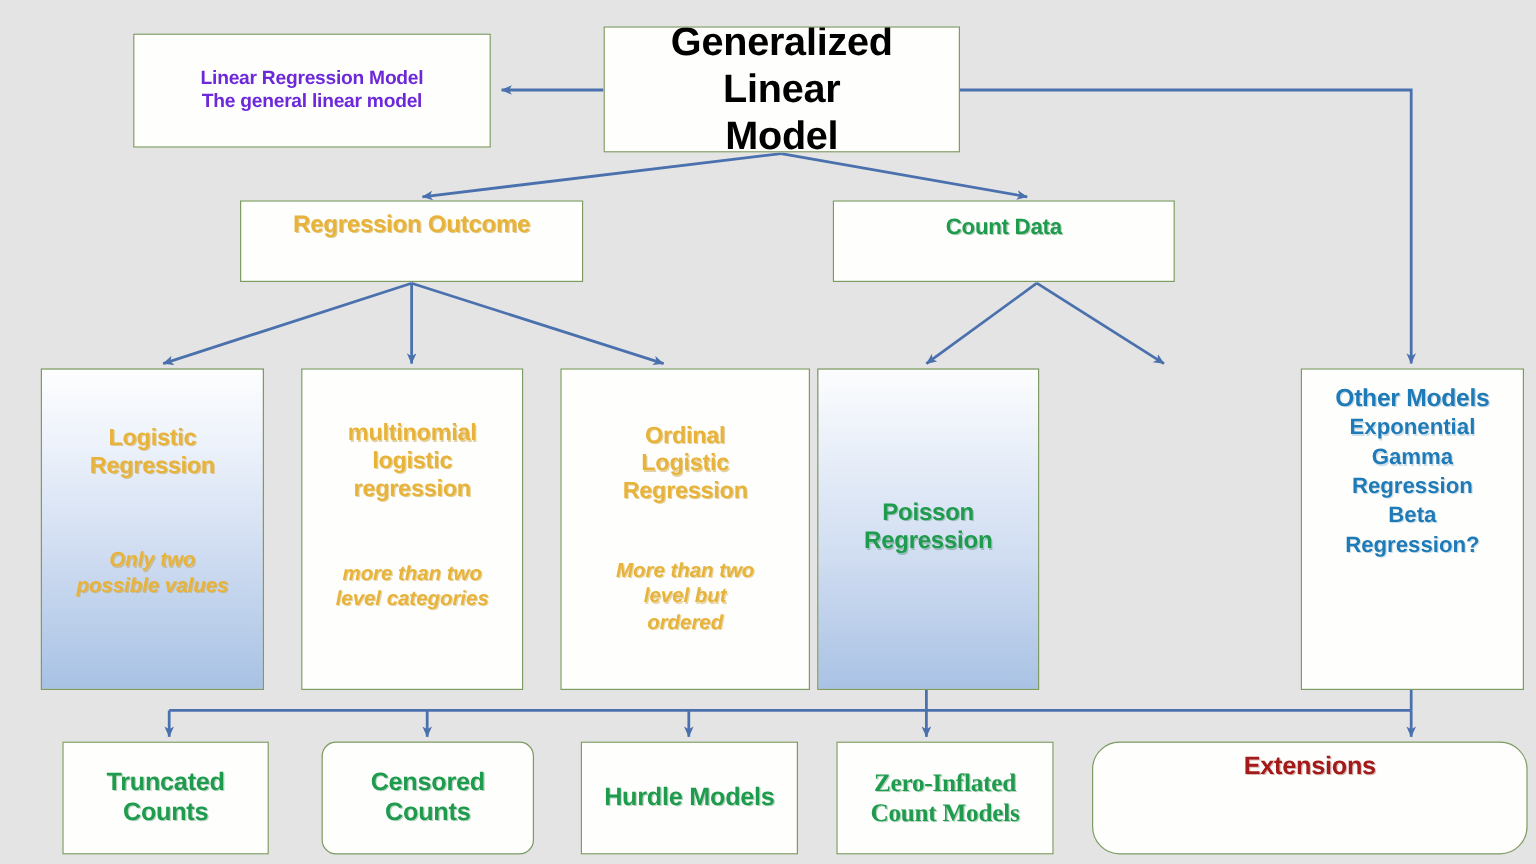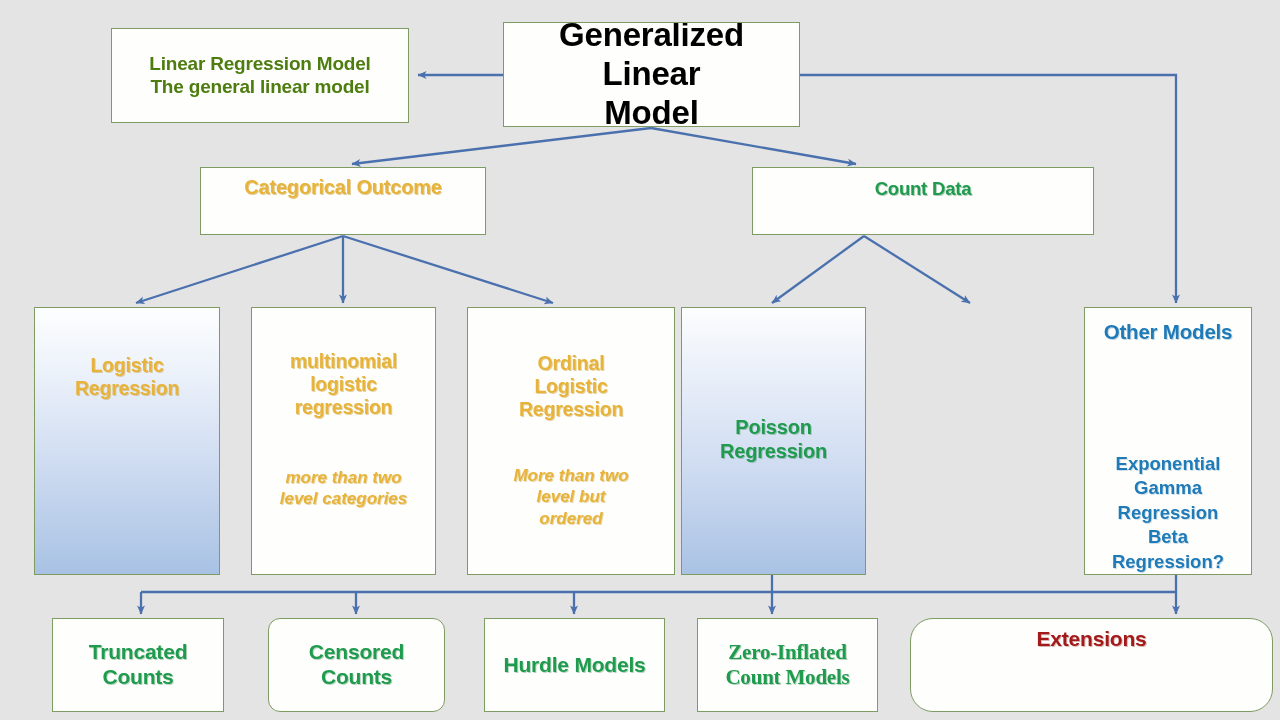--- a/index.html
+++ b/index.html
@@ -50,43 +50,43 @@
   }
 
   
   #n-glm { left: 503px; top: 22px; width: 297px; height: 105px;
            justify-content: center; }
   #n-glm .title { font-size: 33px; color: #000000; padding: 0 12px; }
 
   
   #n-lrm { left: 111px; top: 28px; width: 298px; height: 95px;
            justify-content: center; }
-  #n-lrm .title { font-size: 19px; color: #4d7c0f; padding: 0 8px; }
+  #n-lrm .title { font-size: 16px; color: #6d28d9; padding: 0 8px; }
 
   
   #n-cat { left: 200px; top: 167px; width: 286px; height: 68px; }
   #n-cat .title { font-size: 20px; color: #e8b33a;
                   text-shadow: 1px 1px 0 rgba(190,140,20,.45);
                   margin-top: 8px; }
-  #n-cnt { left: 752px; top: 167px; width: 342px; height: 68px; align-items: center; }
+  #n-cnt { left: 694px; top: 167px; width: 285px; height: 68px; align-items: center; }
   #n-cnt .title { font-size: 18.5px; color: #1f9b4e;
                   text-shadow: 1px 1px 0 rgba(25,110,60,.35);
                   margin-top: 10px; }
 
   
   .lvl3 { top: 307px; height: 268px; }
   #n-logi  { left: 34px;   width: 186px;
              background: linear-gradient(to bottom, #fdfefe 0%, #eef3fb 22%, #cfdcf1 58%, #a8c2e4 100%); }
   #n-multi { left: 251px;  width: 185px; }
   #n-ordi  { left: 467px;  width: 208px; }
   #n-pois  { left: 681px;  width: 185px;
              background: linear-gradient(to bottom, #fcfdfe 0%, #edf2fa 20%, #cfdcf1 60%, #a9c2e4 100%); }
   #n-negb  { left: 878px;  width: 186px;
              background: linear-gradient(135deg, #a6c0e3 0%, #c4d5ee 18%, #e3ecf8 42%, #f7fafd 68%, #fdfeff 100%); }
-  #n-other { left: 1084px; width: 168px; justify-content: space-between; }
+  #n-other { left: 1084px; width: 186px; }
 
   #n-logi  .title, #n-multi .title, #n-ordi .title {
     font-size: 19.5px; color: #e8b33a;
     text-shadow: 1px 1px 0 rgba(190,140,20,.4);
   }
   #n-logi  .sub, #n-multi .sub, #n-ordi .sub {
     font-size: 17px; color: #e8b33a;
     text-shadow: 1px 1px 0 rgba(190,140,20,.35);
   }
   #n-logi  .title { margin-top: 46px; }
@@ -172,28 +172,29 @@
 
   <div class="node" id="n-glm">
     <div class="title">Generalized Linear<br>Model</div>
   </div>
 
   <div class="node" id="n-lrm">
     <div class="title">Linear Regression Model<br>The general linear model</div>
   </div>
 
   <div class="node" id="n-cat">
-    <div class="title">Categorical Outcome</div>
+    <div class="title">Regression Outcome</div>
   </div>
   <div class="node" id="n-cnt">
     <div class="title">Count Data</div>
   </div>
 
   <div class="node lvl3" id="n-logi">
     <div class="title">Logistic<br>Regression</div>
+    <div class="sub">Only two<br>possible values</div>
   </div>
   <div class="node lvl3" id="n-multi">
     <div class="title">multinomial<br>logistic<br>regression</div>
     <div class="sub">more than two<br>level categories</div>
   </div>
   <div class="node lvl3" id="n-ordi">
     <div class="title">Ordinal<br>Logistic<br>Regression</div>
     <div class="sub">More than two<br>level but<br>ordered</div>
   </div>
   <div class="node lvl3" id="n-pois">

